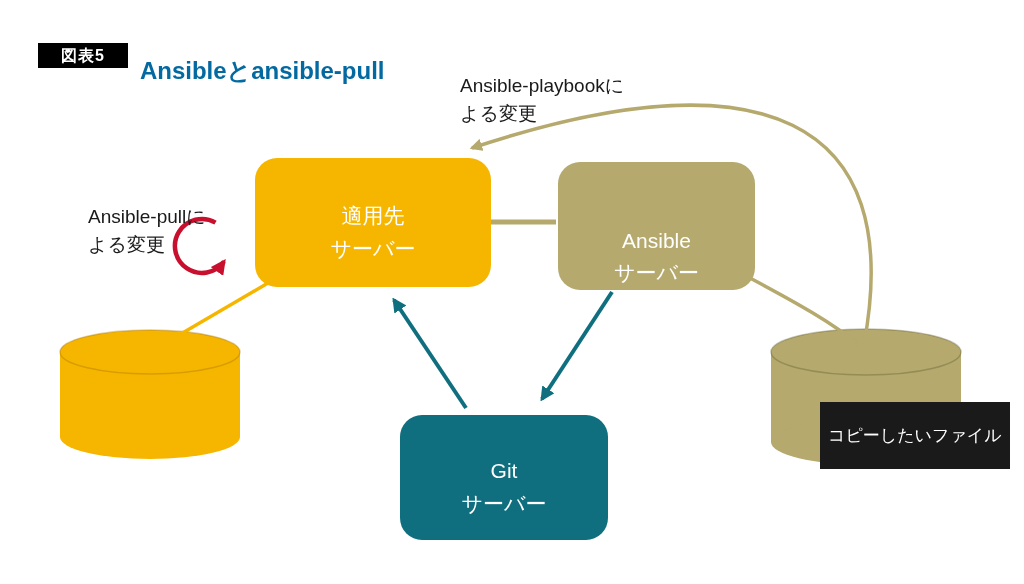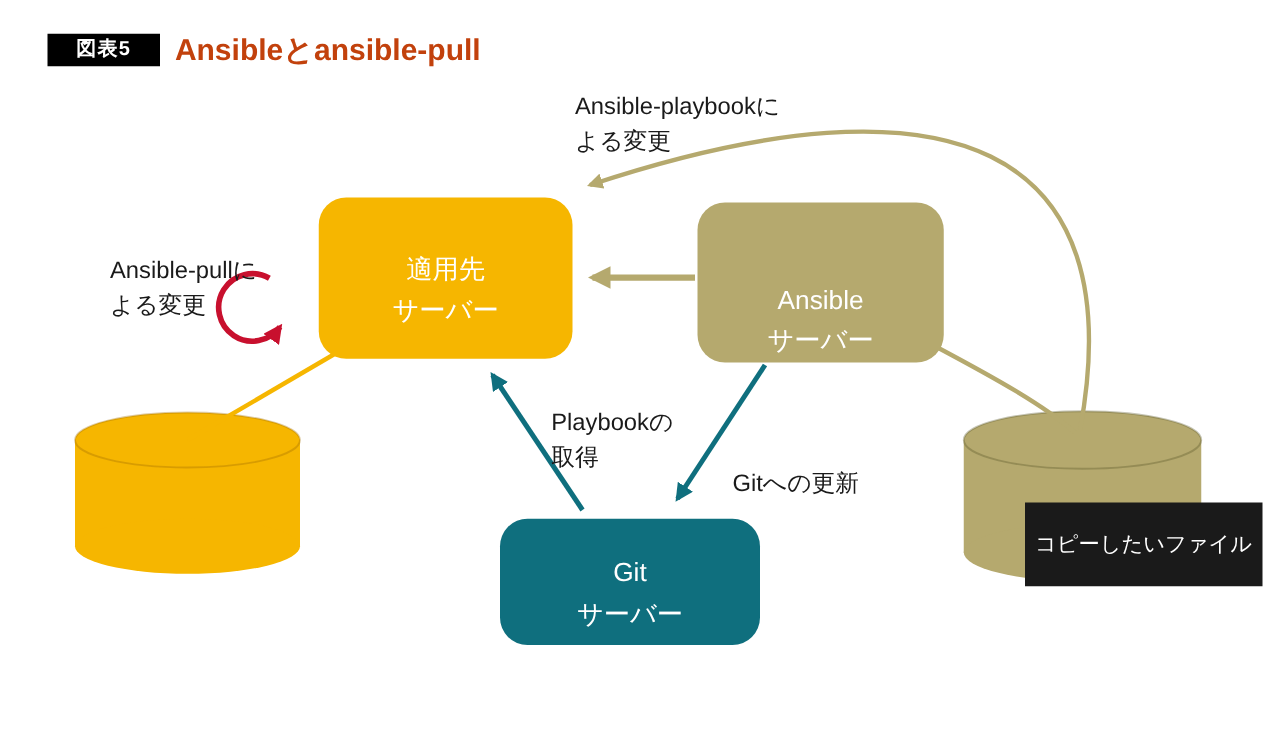--- a/index.html
+++ b/index.html
@@ -7,29 +7,29 @@
     position:relative;width:1024px;height:584px;background:#ffffff;
     font-family:"Liberation Sans",sans-serif;overflow:hidden;
   }
   .layer{position:absolute;left:0;top:0;}
   
   .header{position:absolute;left:38px;top:24px;display:flex;align-items:center;gap:12px;}
   .badge{
     background:var(--badge-bg,#000);color:#fff;font-size:16px;font-weight:bold;
     padding:3px 23px;line-height:1.2;letter-spacing:1px;
   }
-  .title{font-size:24px;font-weight:bold;color:#c2410c;}
+  .title{font-size:24px;font-weight:bold;color:#0369a1;margin-top:31px;}
   
   .node{
     position:absolute;border-radius:22px;display:flex;align-items:center;justify-content:center;
     color:#fff;font-size:21px;line-height:1.55;text-align:center;
   }
-  .node-target{left:255px;top:158px;width:203px;height:129px;background:var(--yellow,#F6B600);}
+  .node-target{left:255px;top:158px;width:236px;height:129px;background:var(--yellow,#F6B600);}
   .node-ansible{left:558px;top:162px;width:197px;height:128px;background:var(--khaki,#B5A96E);align-items:flex-end;}
-  .node-git{left:400px;top:415px;width:208px;height:101px;background:var(--teal,#0F6F7E);}
+  .node-git{left:400px;top:415px;width:208px;height:125px;background:var(--teal,#0F6F7E);}
   
   .ann{position:absolute;font-size:19px;color:#1a1a1a;line-height:1.45;}
   .ann-playbook-change{left:460px;top:52px;}
   .ann-pull-change{left:88px;top:183px;}
   .ann-playbook-get{left:441px;top:305px;}
   .ann-git-update{left:586px;top:354px;}
   .preline{white-space:pre-line;margin-top:20px;}
   
   .tag{
     position:absolute;left:820px;top:402px;background:var(--tag-bg,#1a1a1a);
@@ -109,19 +109,16 @@
   </div>
   <div class="node node-git">
     <span class="preline">Git
 サーバー</span>
   </div>
 
   <div class="ann ann-playbook-change preline">Ansible-playbookに
 よる変更</div>
   <div class="ann ann-pull-change preline">Ansible-pullに
 よる変更</div>
-  <div class="ann ann-playbook-get preline">Playbookの
-取得</div>
-  <div class="ann ann-git-update preline">Gitへの更新</div>
 
   <div class="tag">コピーしたいファイル</div>
 
 </div>
 
 </body></html>

